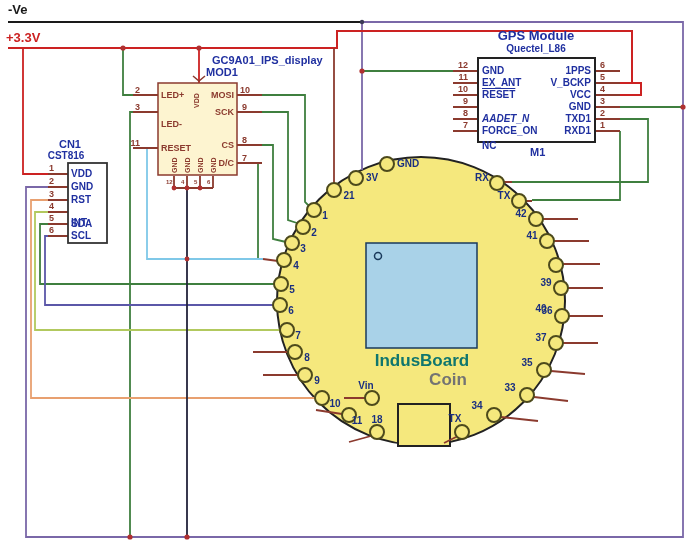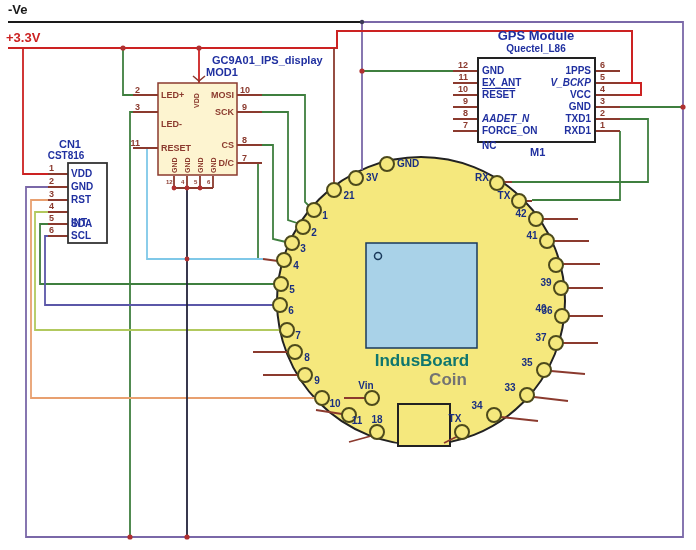--- a/index.html
+++ b/index.html
@@ -172,21 +172,21 @@
 <div class="lbl title ctr" style="left:466px;top:29px;width:140px;">GPS Module</div>
 <div class="lbl subtitle ctr" style="left:466px;top:44px;width:140px;">Quectel_L86</div>
 <div class="lbl ref" style="left:530px;top:147px;">M1</div>
 <div class="lbl pinname" style="left:482px;top:66px;">GND</div>
 <div class="lbl pinname" style="left:482px;top:78px;">EX_ANT</div>
 <div class="lbl pinname ovl" style="left:482px;top:90px;">RESET</div>
 <div class="lbl pinname" style="left:482px;top:102px;margin-top:39px;">NC</div>
 <div class="lbl pinname" style="left:482px;top:114px;font-style:italic;">AADET_N</div>
 <div class="lbl pinname" style="left:482px;top:126px;">FORCE_ON</div>
 <div class="lbl pinname rt" style="left:521px;top:66px;width:70px;">1PPS</div>
-<div class="lbl pinname rt" style="left:521px;top:78px;width:70px;font-style:italic;">V_BCKP</div>
+<div class="lbl pinname rt" style="left:521px;top:78px;width:70px;">V_BCKP</div>
 <div class="lbl pinname rt" style="left:521px;top:90px;width:70px;">VCC</div>
 <div class="lbl pinname rt" style="left:521px;top:102px;width:70px;">GND</div>
 <div class="lbl pinname rt" style="left:521px;top:114px;width:70px;">TXD1</div>
 <div class="lbl pinname rt" style="left:521px;top:126px;width:70px;">RXD1</div>
 <div class="lbl pinnum rt" style="left:452px;top:61px;width:16px;">12</div>
 <div class="lbl pinnum rt" style="left:452px;top:73px;width:16px;">11</div>
 <div class="lbl pinnum rt" style="left:452px;top:85px;width:16px;">10</div>
 <div class="lbl pinnum rt" style="left:452px;top:97px;width:16px;">9</div>
 <div class="lbl pinnum rt" style="left:452px;top:109px;width:16px;">8</div>
 <div class="lbl pinnum rt" style="left:452px;top:121px;width:16px;">7</div>

